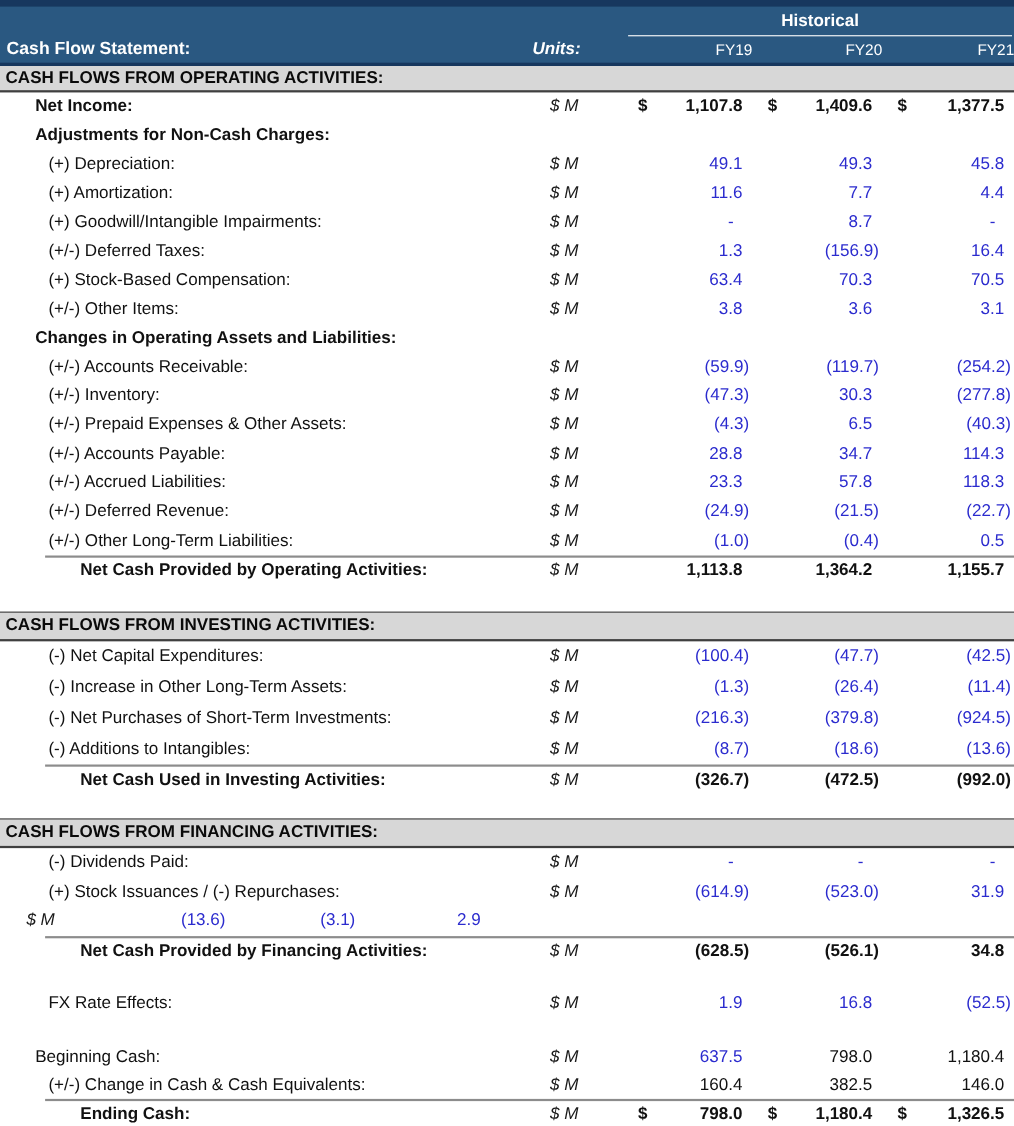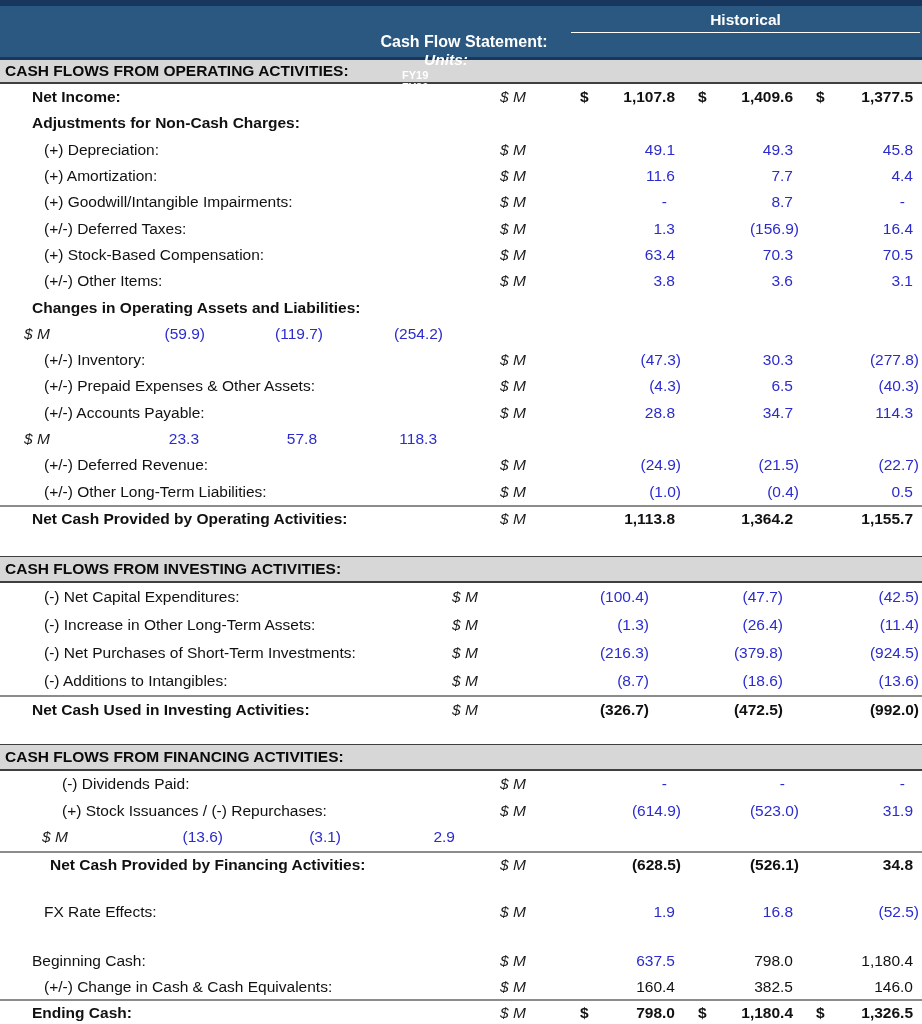--- a/index.html
+++ b/index.html
@@ -13,50 +13,50 @@
   }
   html,body{margin:0;padding:0;background:#ffffff;}
   body{width:922px;height:1024px;overflow:hidden;
        font-family:"Liberation Sans",sans-serif;color:var(--ink);}
   .wrap{width:922px;height:1024px;background:#fff;}
 
   
   .hdr{height:60px;box-sizing:border-box;background:var(--hdrblue);
        border-top:6px solid var(--navy);border-bottom:3px solid var(--navy);color:#fff;}
   .hdr-top{height:27px;display:flex;align-items:flex-end;}
-  .hdr-bot{height:24px;display:flex;align-items:center;flex-direction:column;}
+  .hdr-bot{height:24px;display:flex;align-items:center;}
   .lblcol{flex:1;}
   .unitscol{width:90px;box-sizing:border-box;}
   .fy0{width:118px;box-sizing:border-box;}
   .fy1{width:118px;box-sizing:border-box;}
   .fy2{width:120px;box-sizing:border-box;}
   .fygroup{width:349px;margin-left:5px;margin-right:2px;border-bottom:1.5px solid #fff;
            text-align:center;font-weight:bold;font-size:15.5px;padding-bottom:3px;}
   .title{font-weight:bold;font-size:16px;padding-left:6px;}
   .uhead{font-weight:bold;font-style:italic;font-size:15.5px;padding-left:8px;}
-  .fyhead{text-align:left;font-weight:bold;font-size:11px;}
+  .fyhead{text-align:right;font-weight:normal;font-size:14px;}
 
   
   .bar{background:var(--gray);box-sizing:border-box;display:flex;align-items:center;
        border-top:1px solid var(--barline);border-bottom:2px solid var(--barline);
        font-weight:bold;font-size:15.5px;padding-left:5px;color:#0a0a0a;}
   .sec-operating .bar{height:24px;border-top:none;}
   .sec-investing .bar{height:27px;text-align:center;}
   .sec-financing .bar{height:27px;align-items:center;}
 
   
   .r{display:flex;align-items:center;box-sizing:border-box;font-size:15.5px;}
   .sec-operating .r{height:26.3px;}
-  .sec-investing .r{height:28px;gap:16px;}
-  .sec-financing .r{height:26.5px;padding-left:18px;}
+  .sec-investing .r{height:28px;}
+  .sec-financing .r{height:26.5px;}
   .sec-fx .r{height:27px;}
   .sec-cash .r{height:26px;}
   .sec-cash .r:nth-of-type(2){height:25px;}
   .sec-cash .r:nth-of-type(3){height:25px;}
-  .r.bt{border-top:2px solid var(--totline);}
+  .r.bt{border-top:2px solid var(--totline);margin-left:41px;}
 
   .cell{box-sizing:border-box;height:100%;display:flex;align-items:center;}
   .lbl{flex:1;overflow:hidden;white-space:nowrap;}
   .ind1{padding-left:32px;}
   .ind2{padding-left:44px;}
   .b{font-weight:bold;}
   .units{width:90px;padding-left:24px;font-style:italic;color:#1a1a1a;}
   .num{position:relative;justify-content:flex-end;padding-right:2px;}
   .num .cur{position:absolute;left:14px;}
   .val.pos{margin-right:7px;}
@@ -238,20 +238,23 @@
             <span class="val pos">3.1</span>
           </div>
         </div>
         <div class="r">
           <div class="cell lbl ind1 b">
             <span>Changes in Operating Assets and Liabilities:</span>
           </div>
           <div class="cell units"></div>
         </div>
         <div class="r">
+          <div class="cell lbl ind2">
+            <span>(+/-) Accounts Receivable:</span>
+          </div>
           <div class="cell units">
             <span class="u">$ M</span>
           </div>
           <div class="cell num fy0 c-blue">
             <span class="val neg">(59.9)</span>
           </div>
           <div class="cell num fy1 c-blue">
             <span class="val neg">(119.7)</span>
           </div>
           <div class="cell num fy2 c-blue">
@@ -303,20 +306,23 @@
             <span class="val pos">28.8</span>
           </div>
           <div class="cell num fy1 c-blue">
             <span class="val pos">34.7</span>
           </div>
           <div class="cell num fy2 c-blue">
             <span class="val pos">114.3</span>
           </div>
         </div>
         <div class="r">
+          <div class="cell lbl ind2">
+            <span>(+/-) Accrued Liabilities:</span>
+          </div>
           <div class="cell units">
             <span class="u">$ M</span>
           </div>
           <div class="cell num fy0 c-blue">
             <span class="val pos">23.3</span>
           </div>
           <div class="cell num fy1 c-blue">
             <span class="val pos">57.8</span>
           </div>
           <div class="cell num fy2 c-blue">

